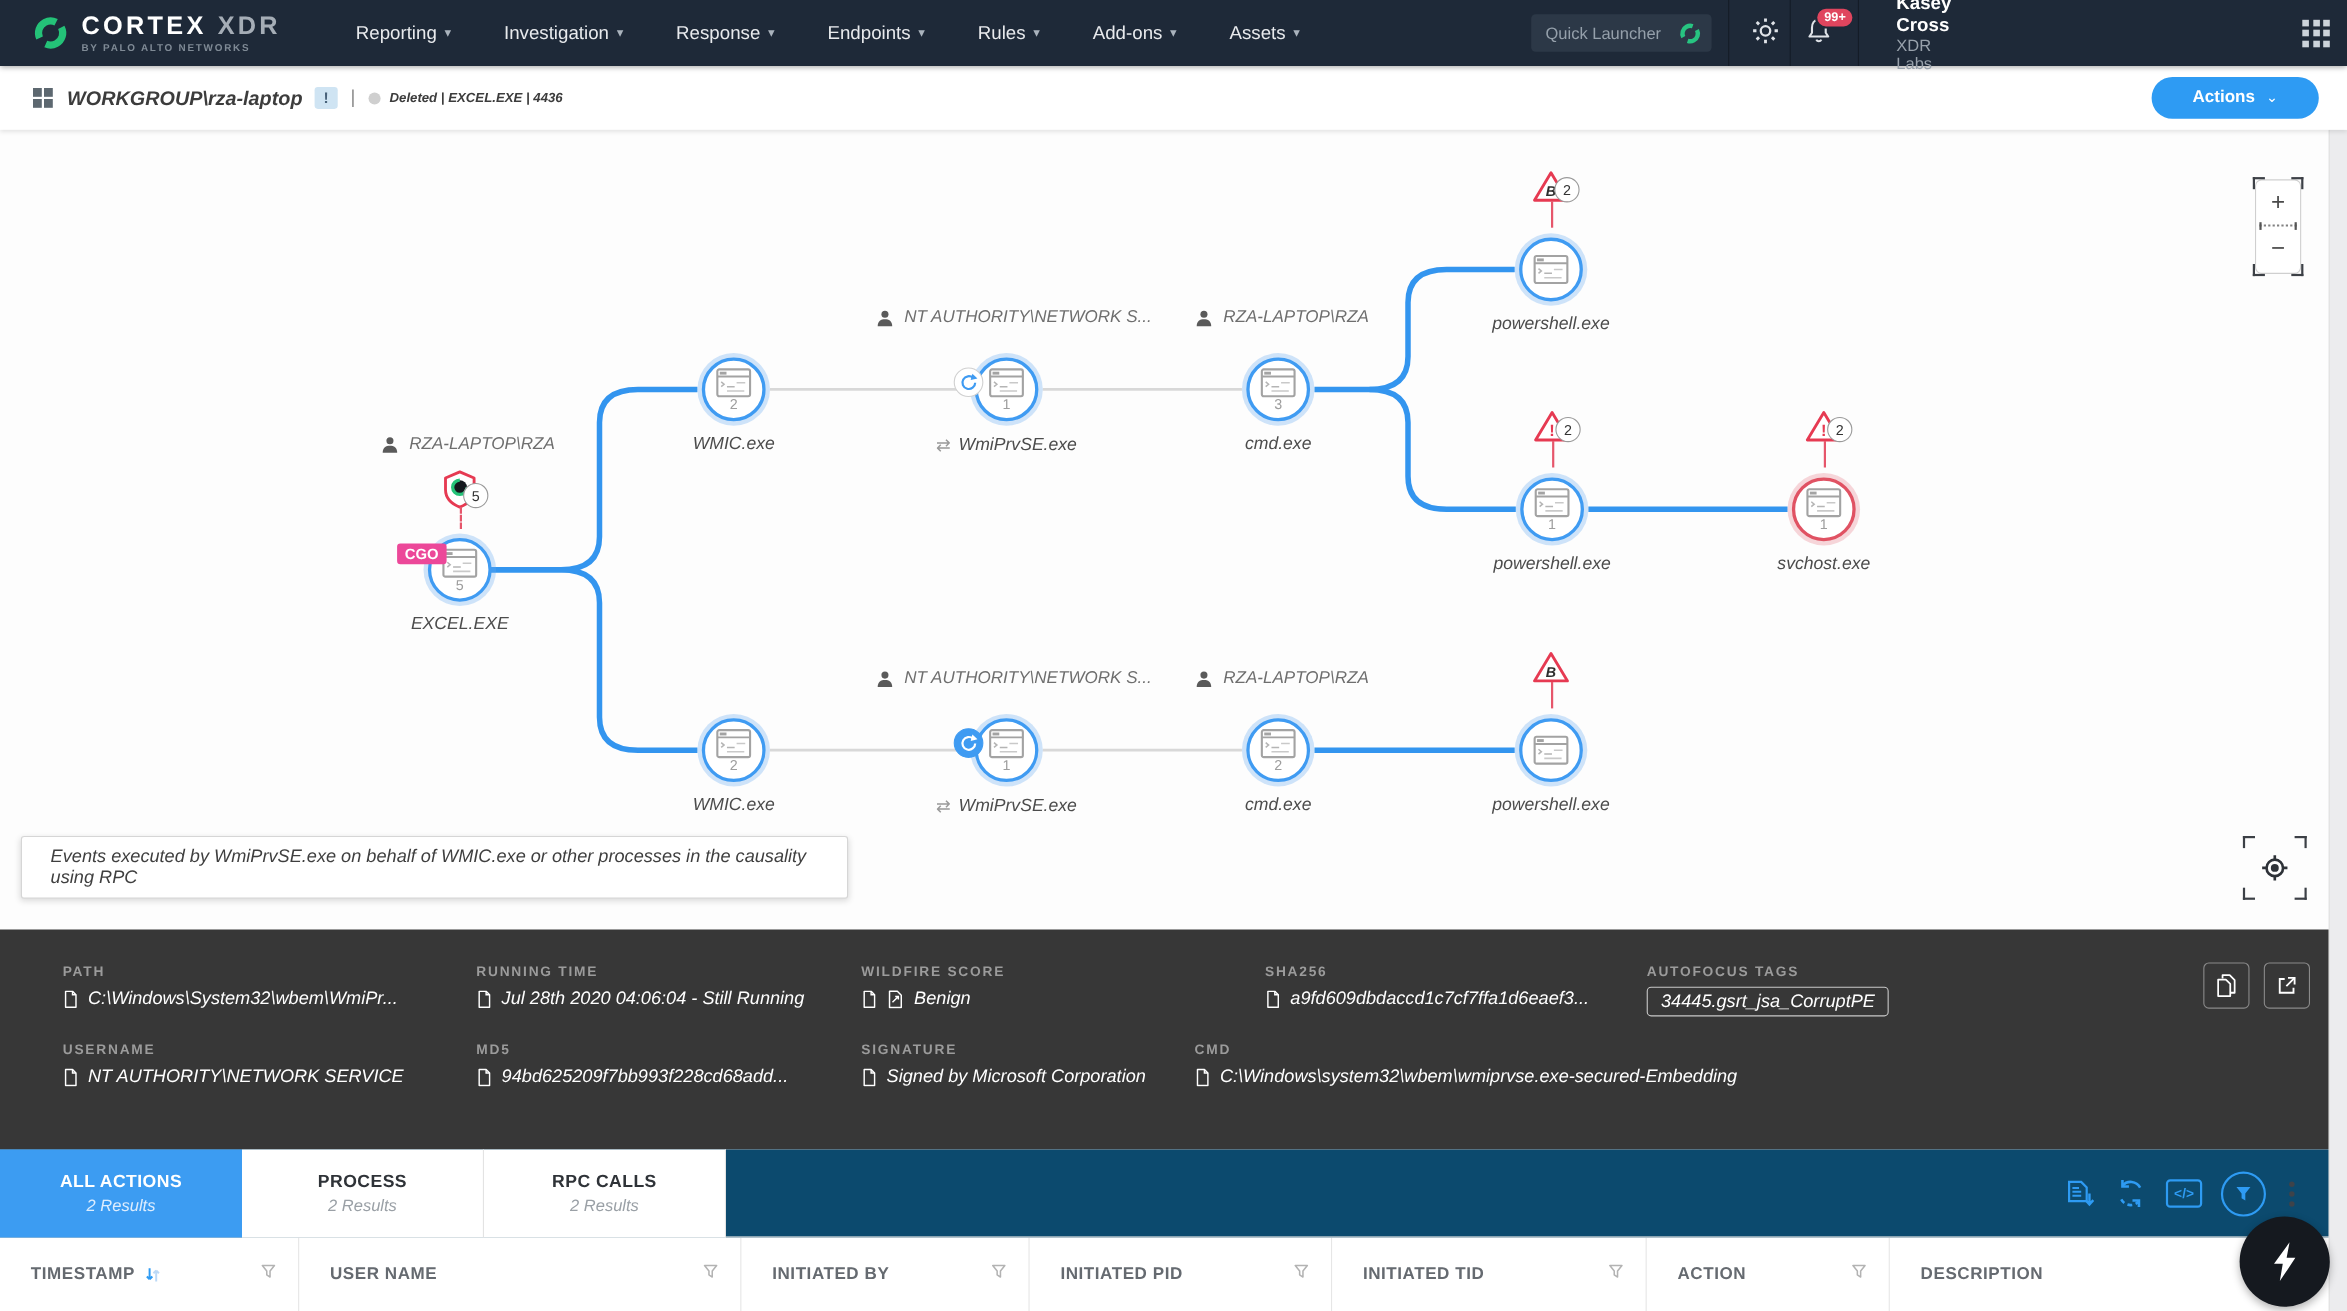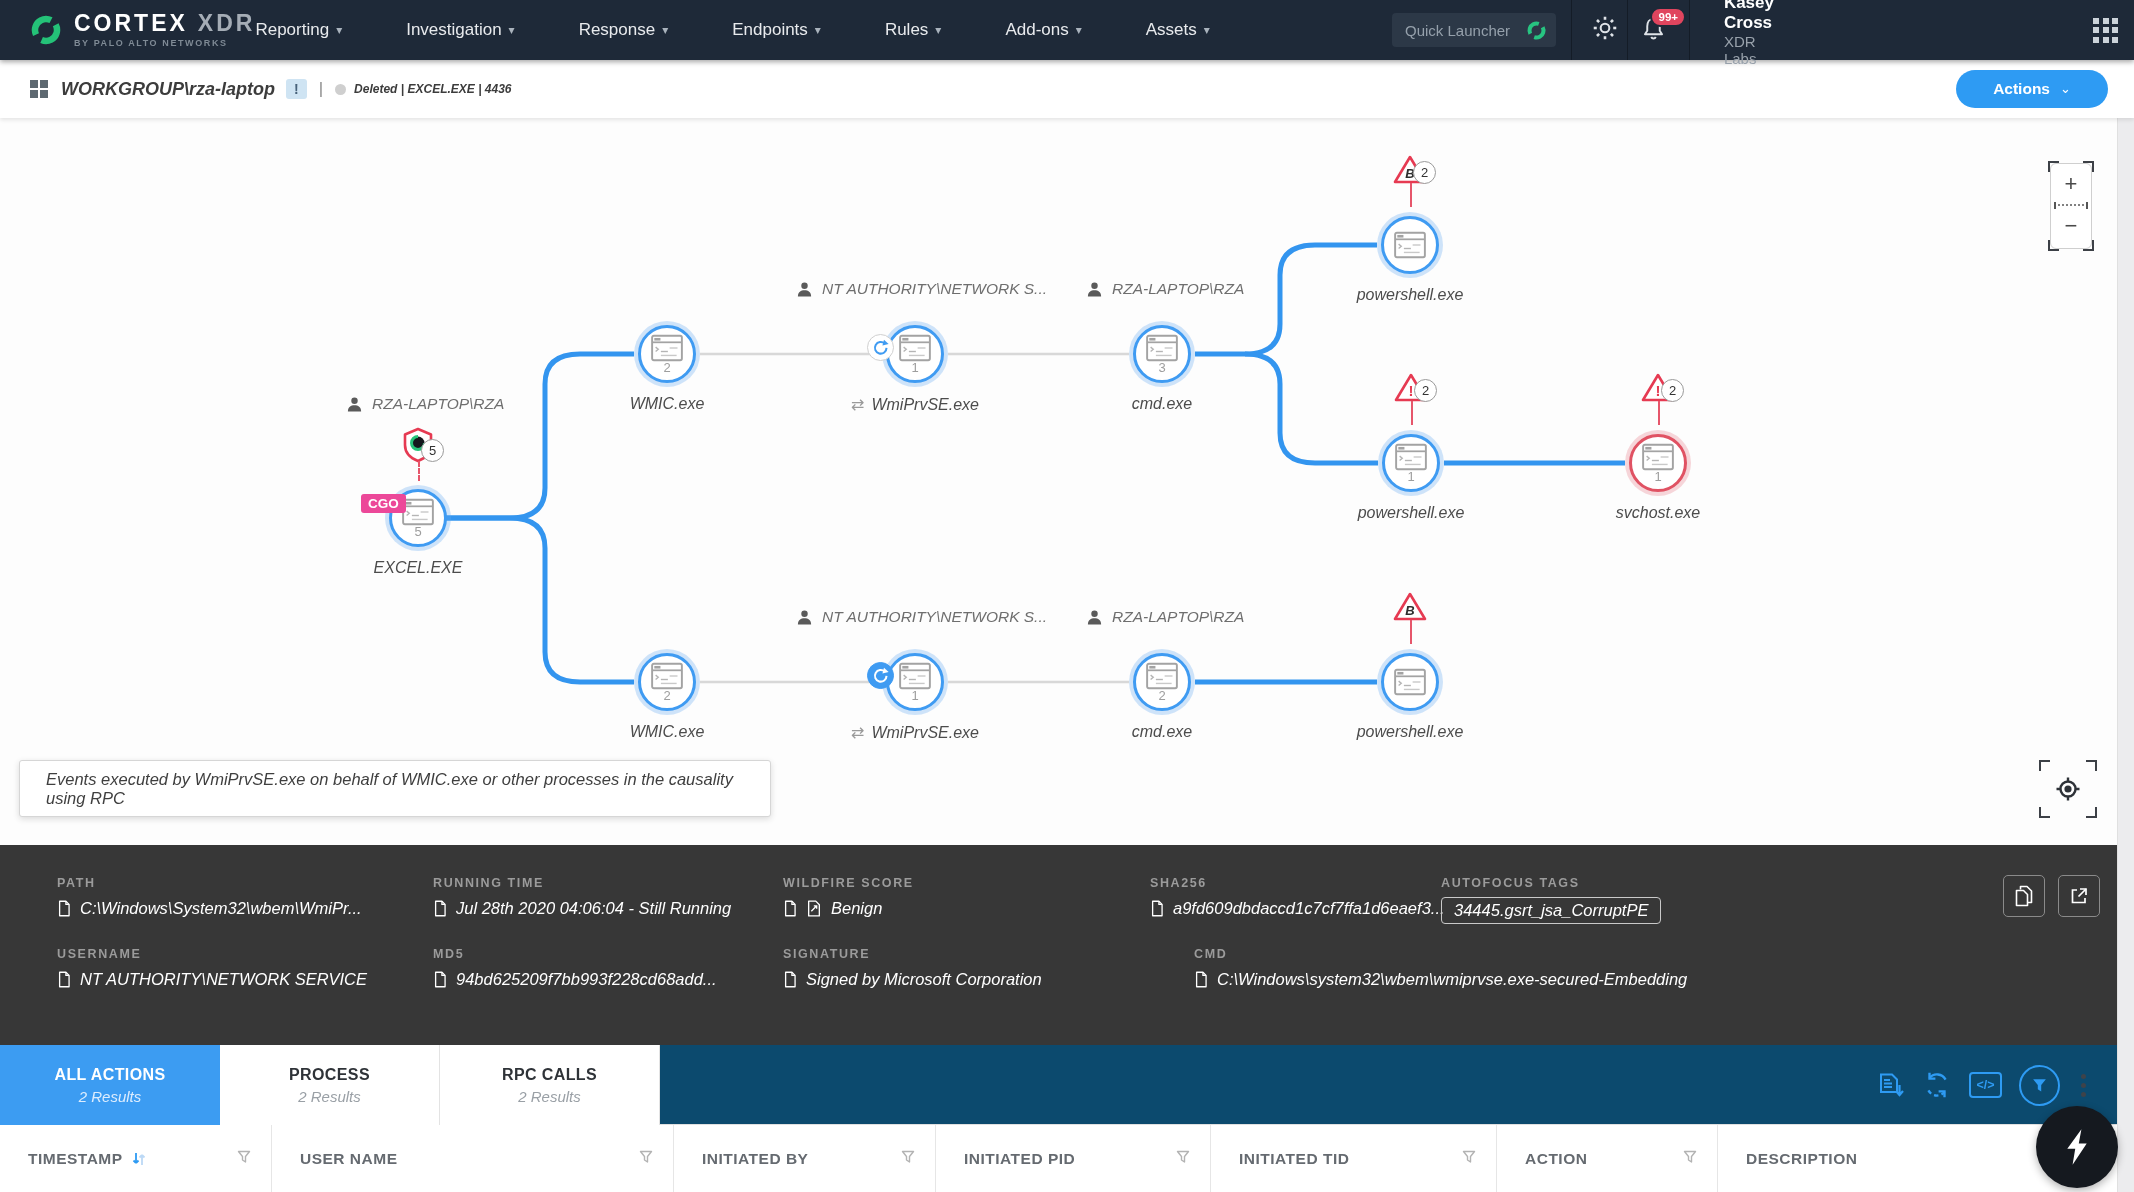--- a/index.html
+++ b/index.html
@@ -7,21 +7,21 @@
   body { font-family:"Liberation Sans", sans-serif; background:#fff; overflow:hidden; position:relative; }
   .page { position:relative; width:2134px; height:1192px; }
 
   
   .nav { position:absolute; left:0; top:0; width:2134px; height:60px; background:#1e2938;
          display:flex; align-items:center; z-index:30; box-shadow:0 2px 5px rgba(0,0,0,.35); }
   .brand { display:flex; align-items:center; margin-left:30px; gap:12px; }
   .brand-text .brand-line1 { font-size:23px; font-weight:800; letter-spacing:3px; color:#fff; line-height:1; }
   .brand-text .xdr { color:#a5adb6; margin-left:10px; }
   .brand-sub { font-size:9px; color:#7f8a95; letter-spacing:1.6px; font-weight:700; margin-top:3px; }
-  .menus { display:flex; gap:64px; align-items:center; }
+  .menus { display:flex; gap:48px; margin-left:68px; align-items:center; }
   .menu-item { color:#e8eaed; font-size:17px; cursor:pointer; display:flex; align-items:center; gap:7px; }
   .menu-item .chev { color:#aab3bd; font-size:12px; }
   .nav-right { position:absolute; right:0; top:0; height:60px; display:flex; align-items:center; }
   .ql { position:absolute; right:578px; width:164px; height:34px; background:#2c3847; border-radius:4px;
         display:flex; align-items:center; padding:0 9px 0 13px; cursor:text; }
   .ql-ph { color:#95a0ab; font-size:15px; flex:1; }
   .nav-sep { position:absolute; width:1px; height:60px; background:#141c27; top:0; }
   .gear-wrap { position:absolute; right:516px; cursor:pointer; }
   .bell-wrap { position:absolute; right:468px; cursor:pointer; }
   .notif { position:absolute; right:-20px; top:-9px; background:#e0455e; color:#fff; font-size:11.5px;
@@ -105,21 +105,21 @@
                display:flex; align-items:center; justify-content:center; }
 
   
   .panel { position:absolute; left:0; top:845px; width:2134px; height:200px; background:#373737; z-index:5; }
   .dfield { position:absolute; }
   .flabel { font-size:12.5px; font-weight:700; letter-spacing:1.6px; color:#9b9b9b; }
   .fvalue { display:flex; align-items:center; gap:9px; margin-top:9px; }
   .fvalue-text { font-style:italic; font-size:16.5px; color:#fff; white-space:nowrap; }
   .fvalue.chip { border:1.5px solid #c9c9c9; border-radius:4px; padding:3px 12px; display:inline-flex; margin-top:7px; }
   .f0{left:57px;top:31px} .f1{left:433px;top:31px} .f2{left:783px;top:31px} .f3{left:1150px;top:31px}
-  .f4{left:1441px;top:31px} .f5{left:57px;top:102px} .f6{left:433px;top:102px} .f7{left:783px;top:102px} .f8{left:1194px;top:102px}
+  .f4{left:1497px;top:31px} .f5{left:57px;top:102px} .f6{left:433px;top:102px} .f7{left:783px;top:102px} .f8{left:1086px;top:102px}
   .panel-btn { position:absolute; top:30px; width:42px; height:42px; border:1.5px solid #8a8a8a; border-radius:5px;
                background:transparent; display:flex; align-items:center; justify-content:center; cursor:pointer; }
   .pb1 { left:2003px; } .pb2 { left:2058px; }
 
   
   .tabsrow { position:absolute; left:0; top:1045px; width:2134px; height:80px; background:#0c4a6e;
              border-bottom:1px solid #e0e0e0; z-index:5; display:flex; }
   .tab { width:220px; height:80px; border-right:1px solid #e3e3e3; display:flex; flex-direction:column;
          align-items:center; justify-content:center; cursor:pointer; background:#fff; }
   .tab .tl { font-weight:700; font-size:16px; color:#2f3338; letter-spacing:.4px; }

